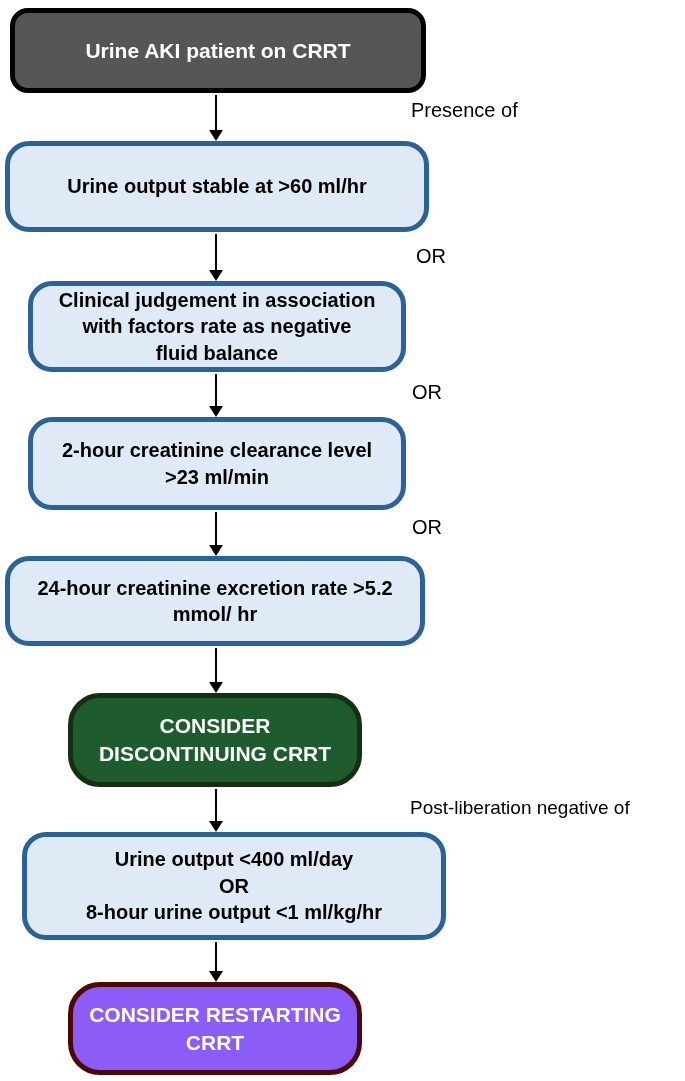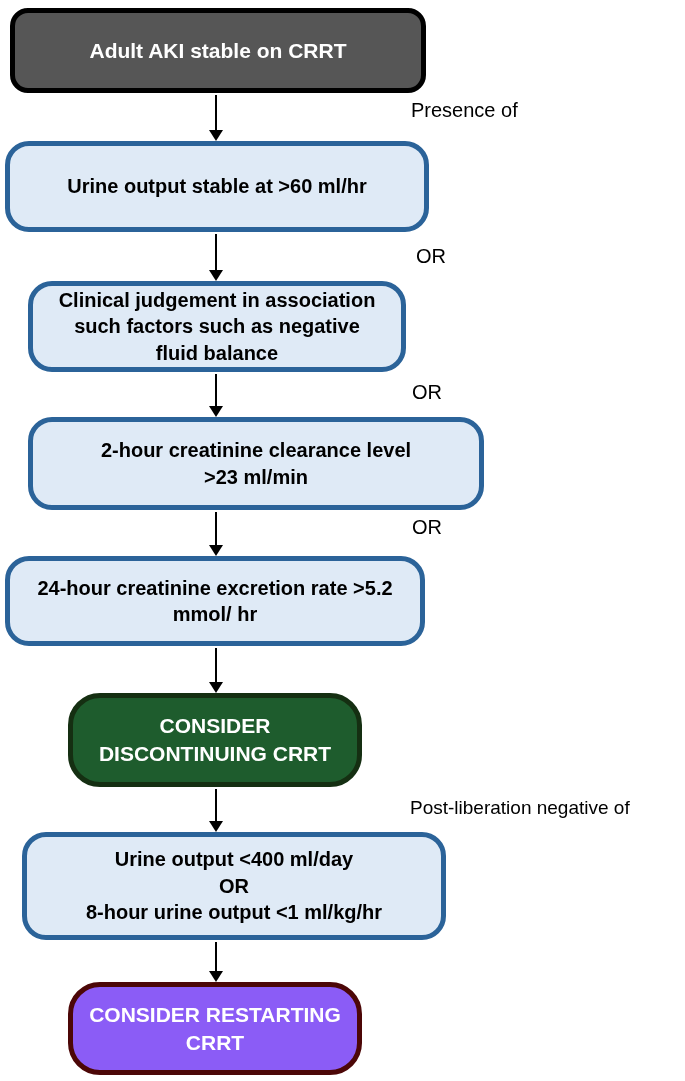--- a/index.html
+++ b/index.html
@@ -37,21 +37,21 @@
   }
   .start-node .node-text { color: #ffffff; font-size: 21px; }
   .criteria-node {
     background: #dfeaf6;
     border: 5px solid #2b6399;
     border-radius: 24px;
   }
   .criteria-node .node-text { color: #000000; font-size: 20px; }
   .node-urine    { left: 5px;  top: 141px; width: 424px; height: 91px; }
   .node-clinical { left: 28px; top: 281px; width: 378px; height: 91px; }
-  .node-clear    { left: 28px; top: 417px; width: 456px; height: 93px; }
+  .node-clear    { left: 28px; top: 417px; width: 378px; height: 93px; }
   .node-excrete  { left: 5px;  top: 556px; width: 420px; height: 90px; }
   .node-postlib  { left: 22px;  top: 832px; width: 424px; height: 108px; }
   .action-node {
     border-radius: 32px;
   }
   .discontinue-node {
     left: 68px; top: 693px; width: 294px; height: 94px;
     background: #1e5c2d;
     border: 5px solid #152f12;
   }
@@ -99,21 +99,21 @@
   .a5 { top: 648px; height: 45px; }
   .a6 { top: 789px; height: 43px; }
   .a7 { top: 942px; height: 40px; }
 </style>
 </head>
 <body>
 
 <div id="canvas">
 
   <div class="node start-node">
-    <div class="node-text">Adult AKI stable on CRRT</div>
+    <div class="node-text">Urine AKI patient on CRRT</div>
   </div>
 
   <div class="arrow a1">
     <div class="shaft"></div>
     <div class="head"></div>
   </div>
 
   <div class="side-label lbl-presence">Presence of</div>
 
   <div class="node criteria-node node-urine">
@@ -122,21 +122,21 @@
 
   <div class="arrow a2">
     <div class="shaft"></div>
     <div class="head"></div>
   </div>
 
   <div class="side-label lbl-or1">OR</div>
 
   <div class="node criteria-node node-clinical">
     <div class="node-text">Clinical judgement in association
-such factors such as negative
+with factors rate as negative
 fluid balance</div>
   </div>
 
   <div class="arrow a3">
     <div class="shaft"></div>
     <div class="head"></div>
   </div>
 
   <div class="side-label lbl-or2">OR</div>
 

